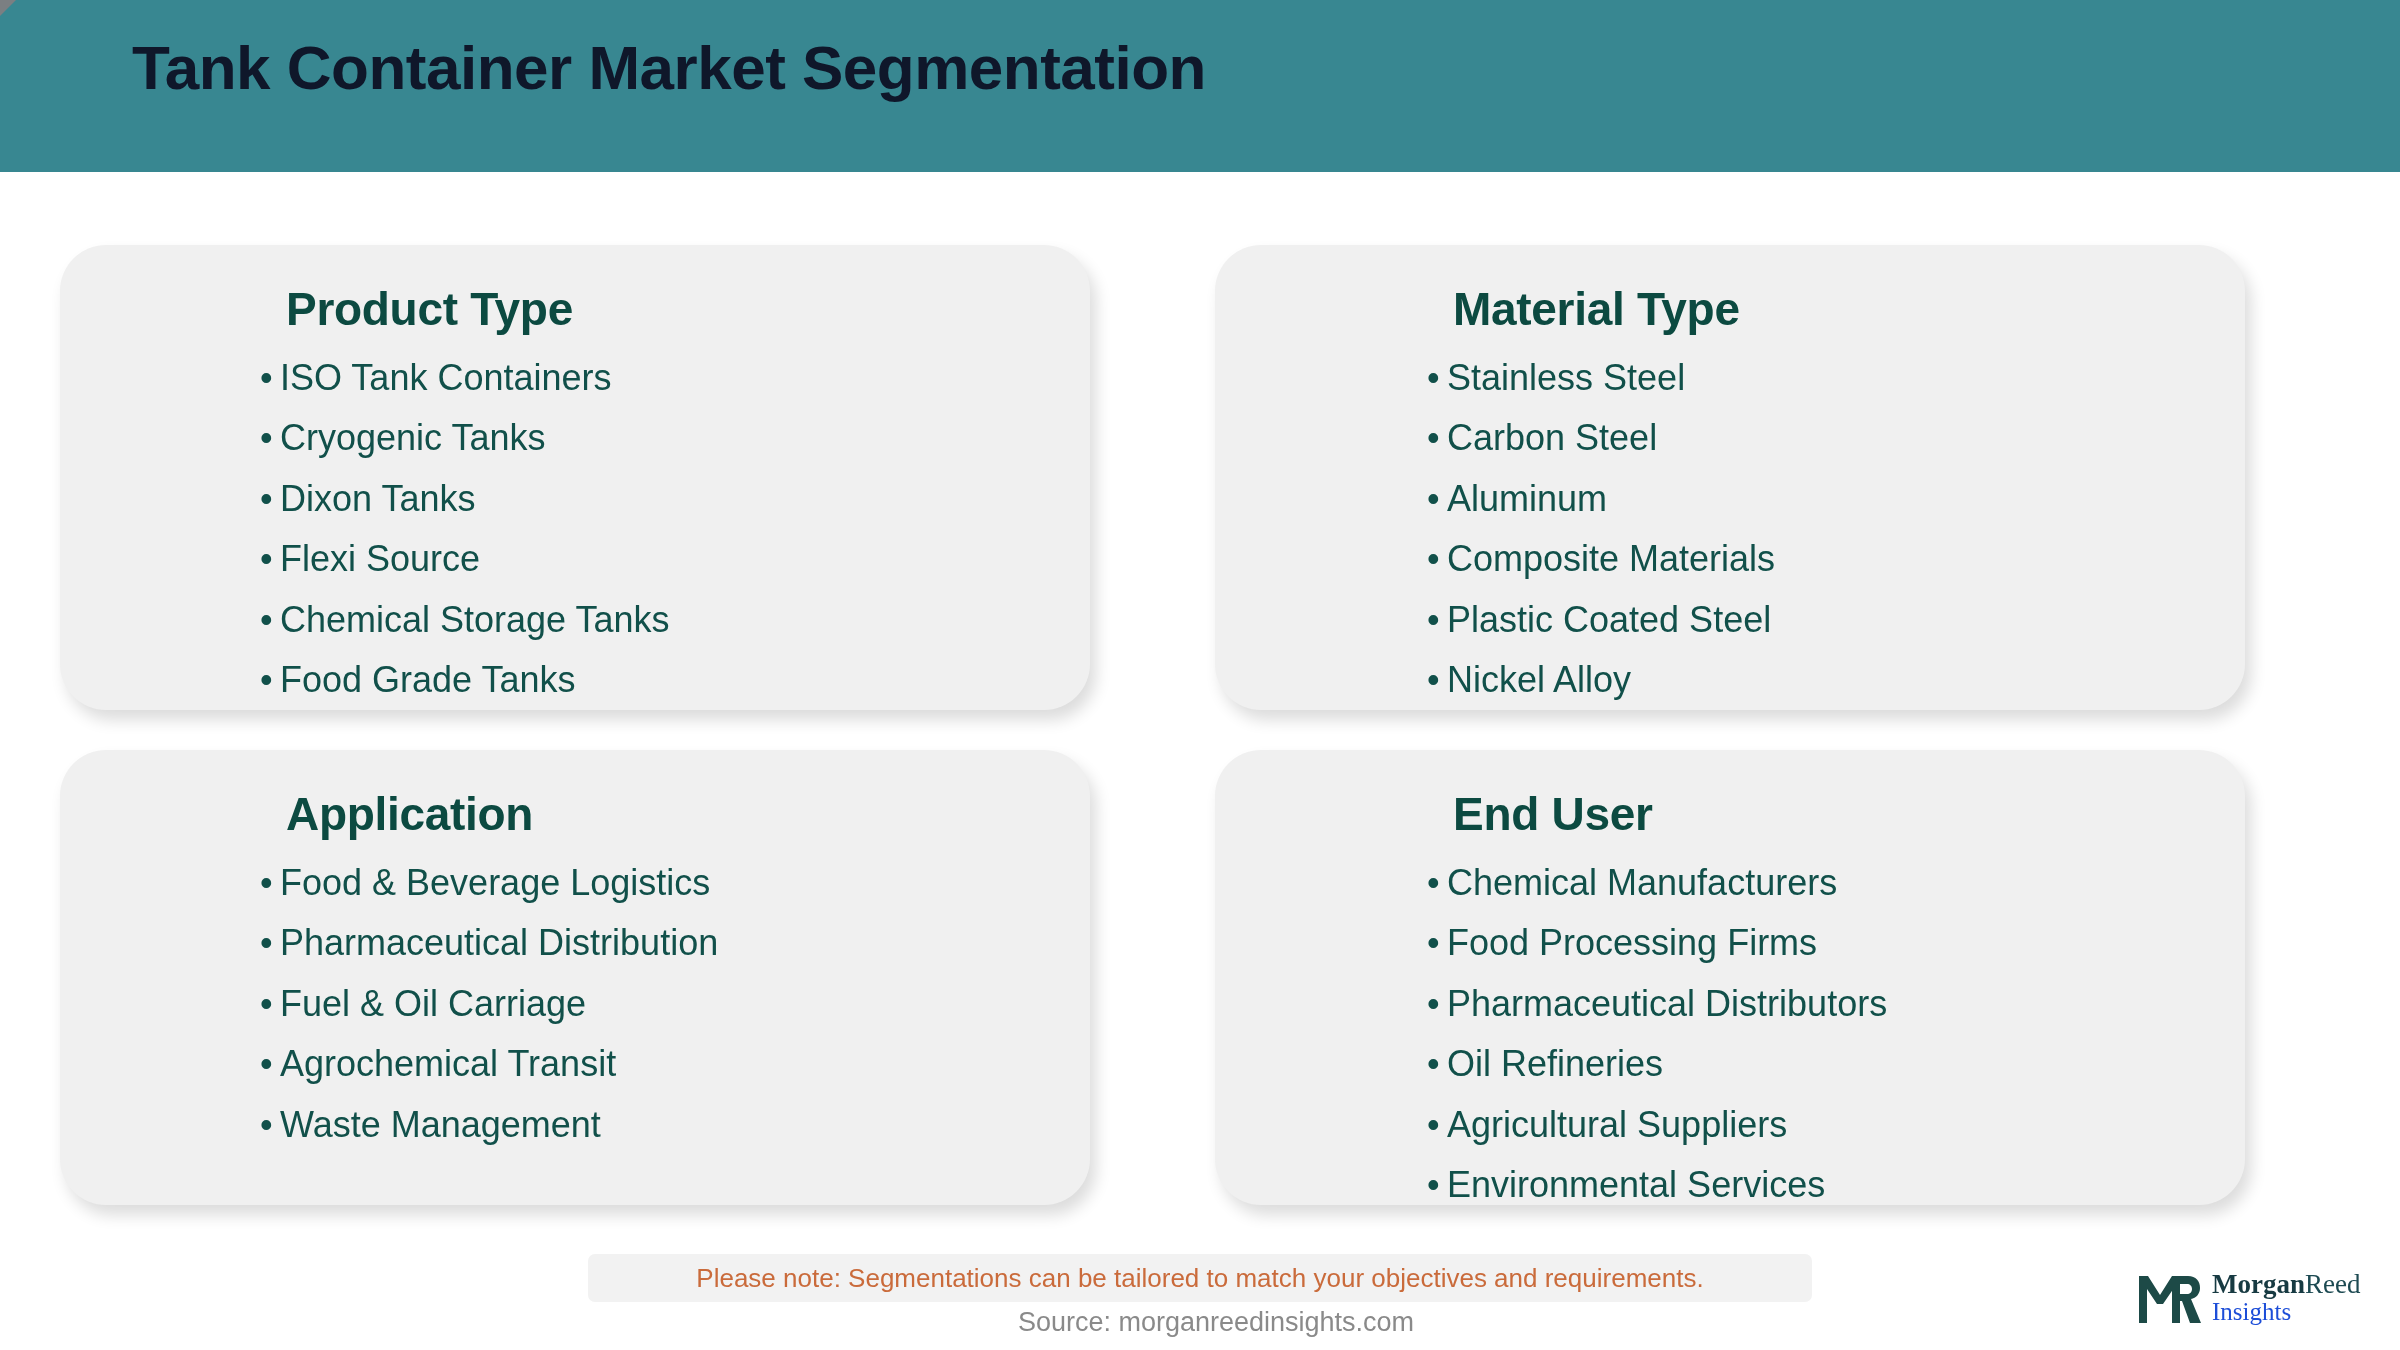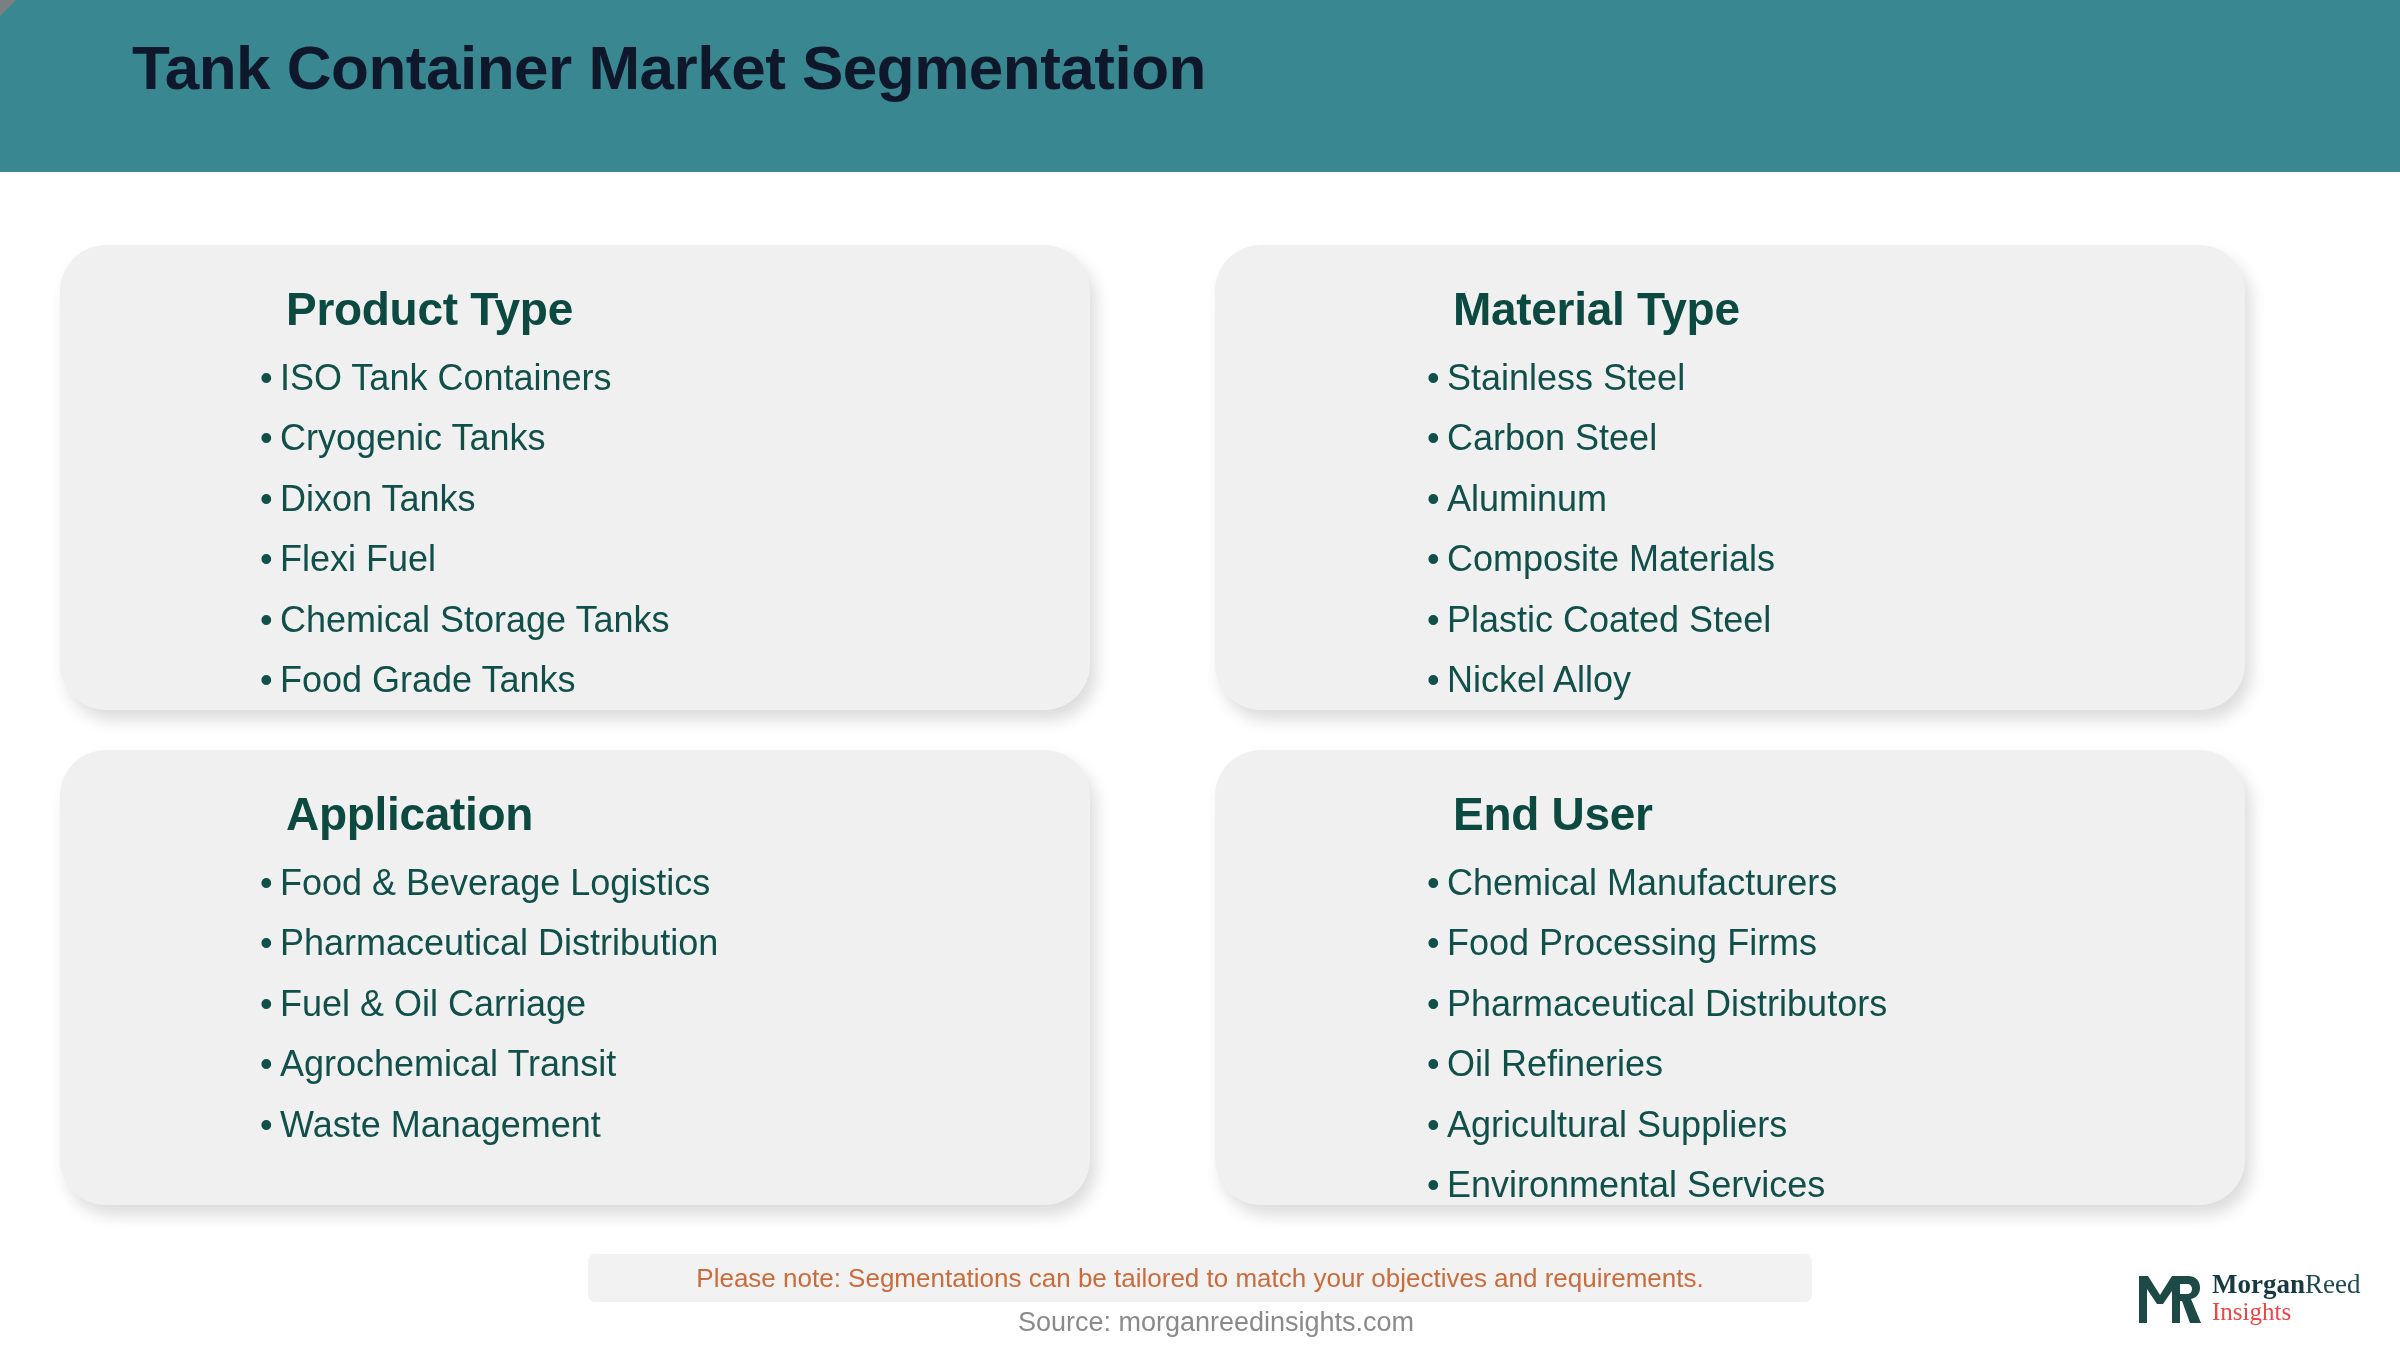--- a/index.html
+++ b/index.html
@@ -160,21 +160,21 @@
   .logo-reed {
     font-family: "Liberation Serif", serif;
     font-size: 27px;
     font-weight: 400;
     color: #1d4a52;
   }
   .logo-insights {
     font-family: "Liberation Serif", serif;
     font-size: 25px;
     font-weight: 400;
-    color: #ef4444;
+    color: #1d4ed8;
     line-height: 1.15;
     white-space: nowrap;
   }
 </style>
 </head>
 <body>
 
 <div id="slide">
 
   <div class="header-bar">
@@ -184,21 +184,21 @@
 
   <div class="cards">
 
     <div class="card pos-0">
       <div class="card-inner">
         <div class="card-title">Product Type</div>
         <ul class="card-list">
           <li><span class="bullet-dot">•</span><span>ISO Tank Containers</span></li>
           <li><span class="bullet-dot">•</span><span>Cryogenic Tanks</span></li>
           <li><span class="bullet-dot">•</span><span>Dixon Tanks</span></li>
-          <li><span class="bullet-dot">•</span><span>Flexi Fuel</span></li>
+          <li><span class="bullet-dot">•</span><span>Flexi Source</span></li>
           <li><span class="bullet-dot">•</span><span>Chemical Storage Tanks</span></li>
           <li><span class="bullet-dot">•</span><span>Food Grade Tanks</span></li>
         </ul>
       </div>
     </div>
 
     <div class="card pos-1">
       <div class="card-inner">
         <div class="card-title">Material Type</div>
         <ul class="card-list">

